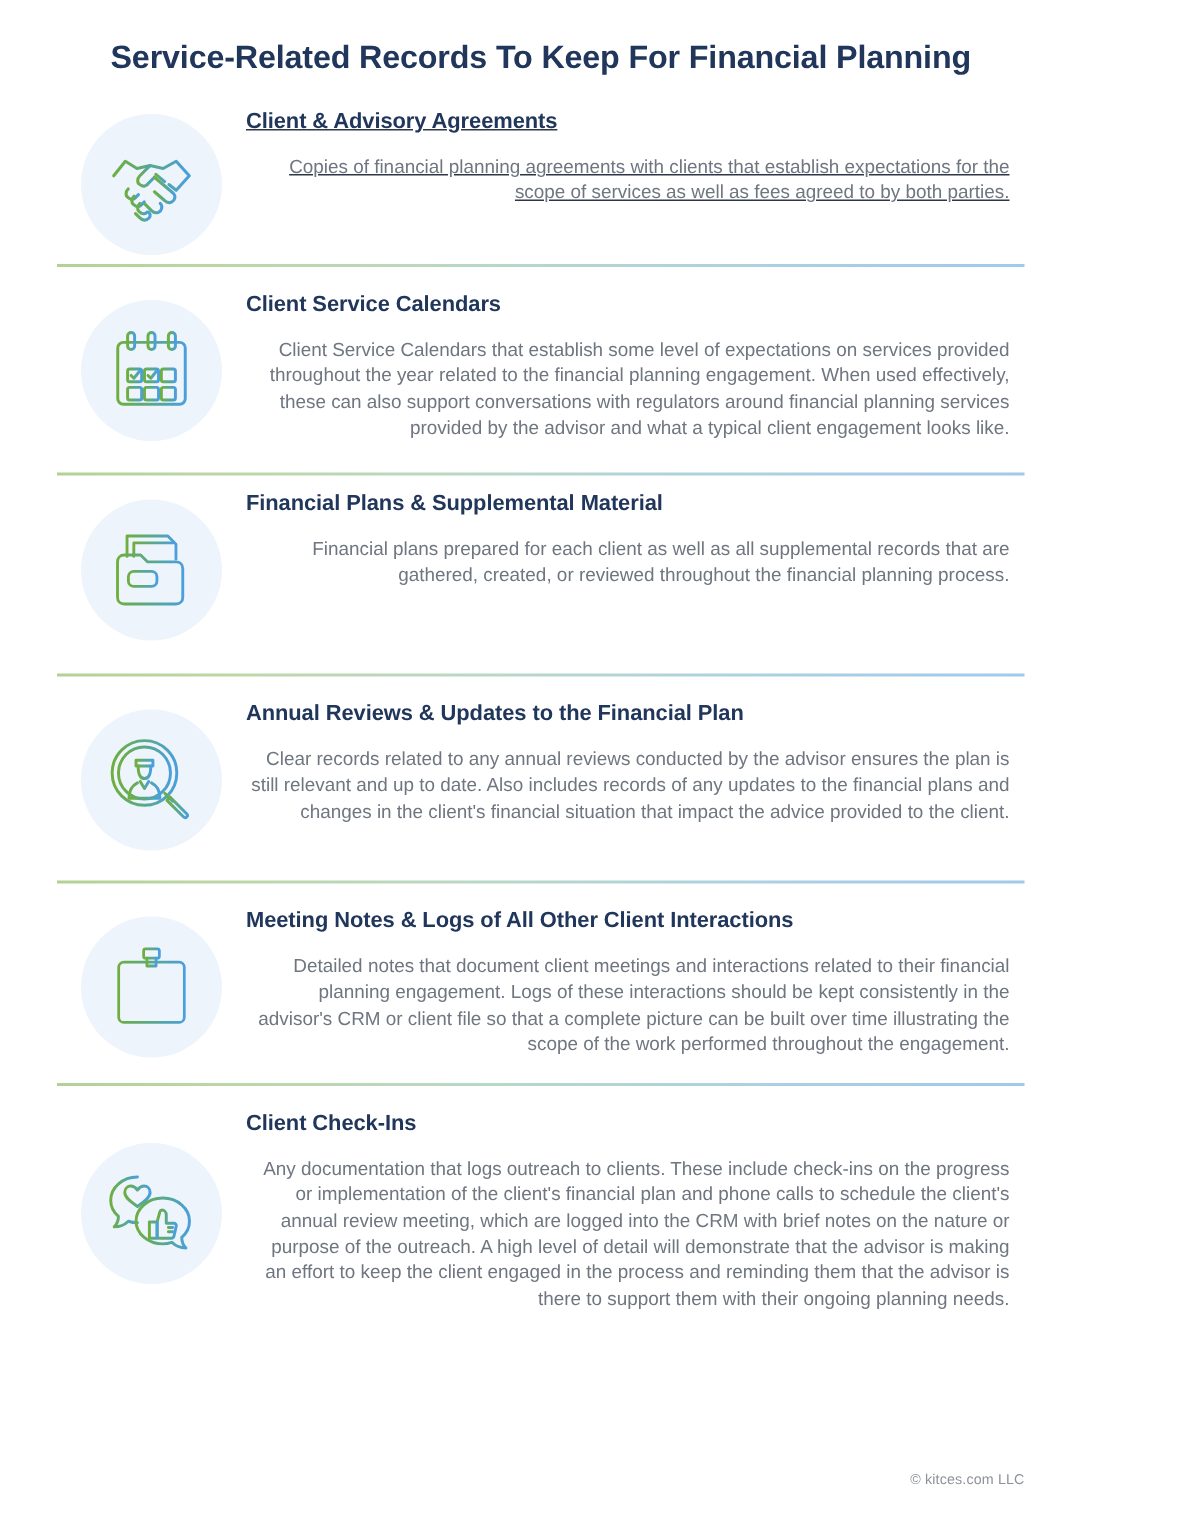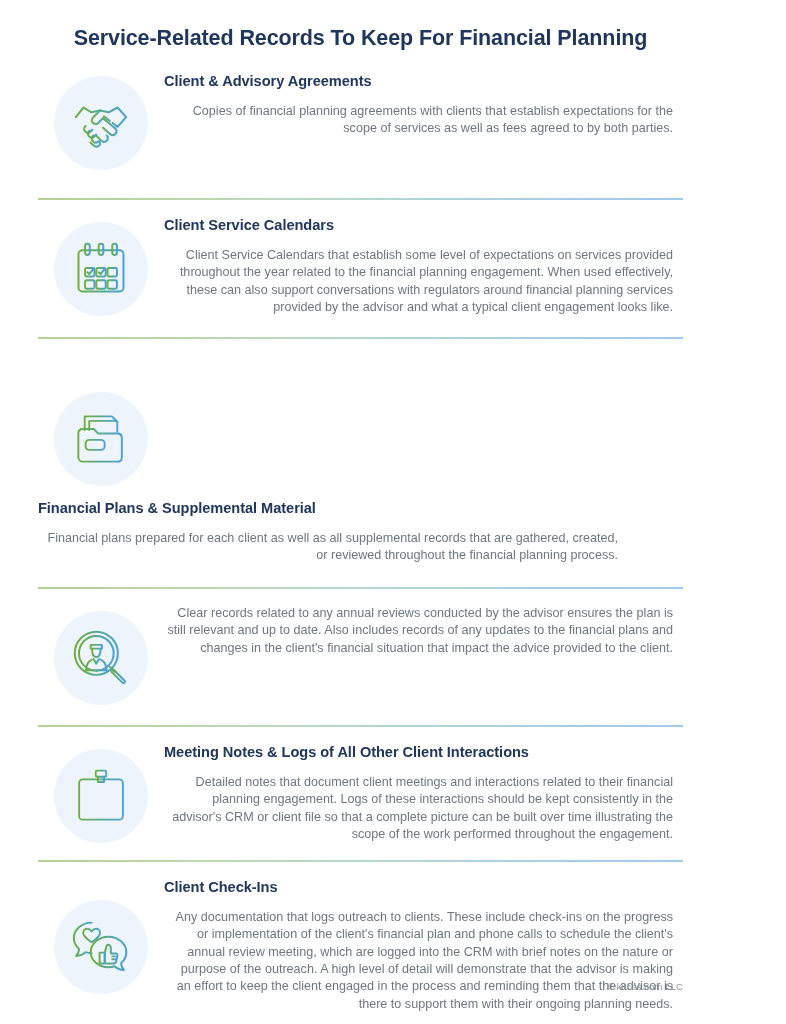--- a/index.html
+++ b/index.html
@@ -103,23 +103,23 @@
   .footer {
     position: absolute;
     right: 38px;
     bottom: 32px;
     font-size: 9.5px;
     color: #8d9199;
     letter-spacing: 0.1px;
   }
 
   
-  .sec-0 { padding-top: 6px;  padding-bottom: 28px; }
+  .sec-0 { padding-top: 6px;  padding-bottom: 6px; text-decoration: underline; }
   .sec-1 { padding-top: 16px; padding-bottom: 20px; }
-  .sec-2 { padding-top: 34px; padding-bottom: 22px; flex-direction: column; }
+  .sec-2 { padding-top: 10px; padding-bottom: 22px; }
   .sec-3 { padding-top: 16px; padding-bottom: 20px; }
   .sec-4 { padding-top: 16px; padding-bottom: 16px; }
   .sec-5 { padding-top: 16px; padding-bottom: 10px; }
 
   .sec-0 .icon-col { padding-top: 4px; }
   .sec-1 .icon-col { padding-top: 6px; }
   .sec-2 .icon-col { padding-top: 6px; }
   .sec-3 .icon-col { padding-top: 6px; }
   .sec-4 .icon-col { padding-top: 6px; }
   .sec-5 .icon-col { padding-top: 22px; }
@@ -238,20 +238,21 @@
               <path d="M24.5 25.5 L25.5 25.5 M28.5 25.5 L29.5 25.5"></path>
               <path d="M27 31 L27 35"></path>
               <path d="M22 34 C18 36 16 40 16 45 L38 45 C38 40 36 36 32 34"></path>
               <path d="M24 33 L27 38 L30 33"></path>
               <path d="M27 38 L27 45"></path>
             </g>
           </svg>
         </div>
       </div>
       <div class="text-col">
+        <h2 class="section-heading">Annual Reviews &amp; Updates to the Financial Plan</h2>
         <p class="section-body">Clear records related to any annual reviews conducted by the advisor ensures the plan is still relevant and up to date. Also includes records of any updates to the financial plans and changes in the client's financial situation that impact the advice provided to the client.</p>
       </div>
     </div>
     <div class="divider"></div>
 
     <div class="section sec-4">
       <div class="icon-col">
         <div class="icon-circle">
           <svg width="56" height="56" viewBox="0 0 64 64">
             <g fill="none" stroke="url(#grh)" stroke-width="2.1" stroke-linecap="round" stroke-linejoin="round">

